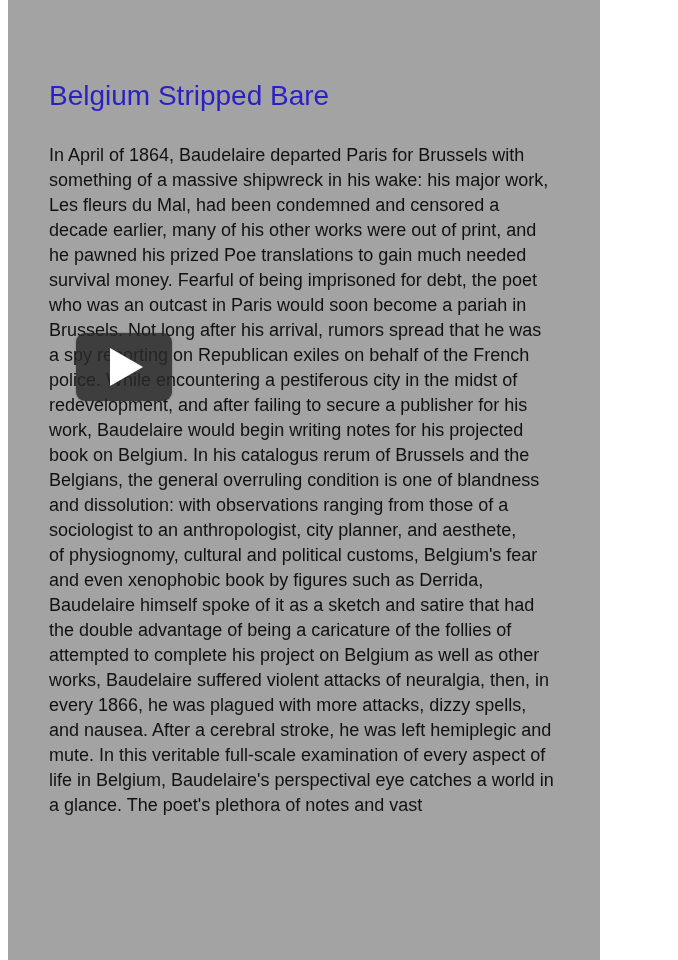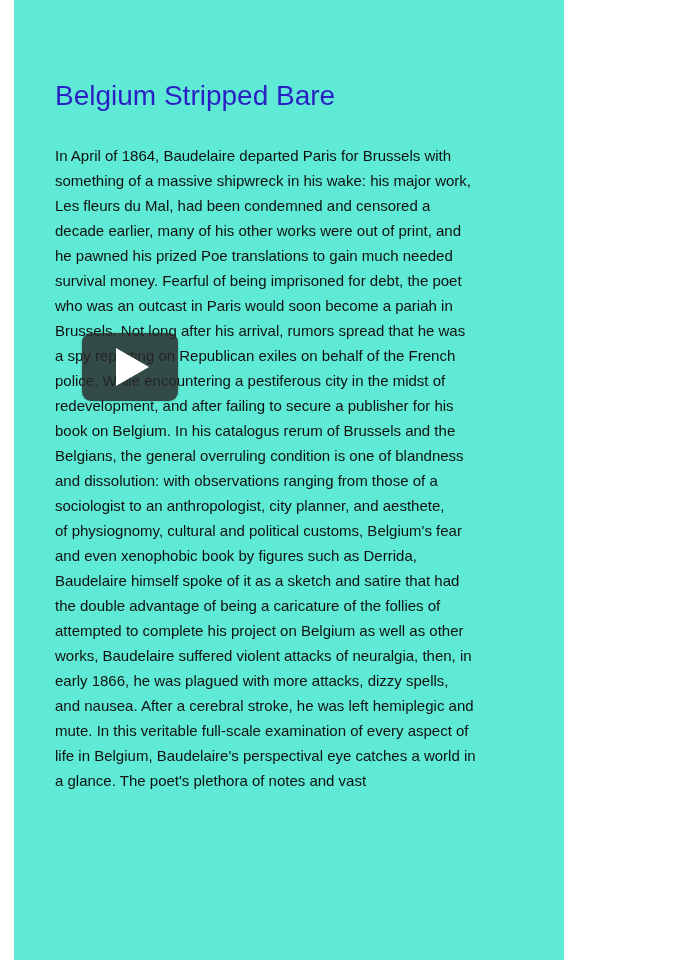--- a/index.html
+++ b/index.html
@@ -8,43 +8,43 @@
       background: #ffffff;
     }
     body {
       width: 678px;
       height: 960px;
       position: relative;
       overflow: hidden;
     }
     .page {
       position: absolute;
-      left: 14px; top: 0;
-      width: 550px; height: 960px;
-      background: #5eead4;
+      left: 8px; top: 0;
+      width: 592px; height: 960px;
+      background: #a3a3a3;
     }
     .title {
       position: absolute;
       left: 41px;
       top: 78px;
       margin: 0;
       font-family: "Liberation Sans", sans-serif;
       font-weight: normal;
       font-size: 28px;
       line-height: 36px;
       color: #2a1fc4;
       white-space: nowrap;
     }
     .body-text {
       position: absolute;
       left: 41px;
       top: 143px;
       margin: 0;
       font-family: "Liberation Sans", sans-serif;
-      font-size: 15px;
+      font-size: 18px;
       line-height: 25px;
       color: #111111;
     }
     .line {
       display: block;
       white-space: nowrap;
       height: 25px;
     }
     .play-button {
       position: absolute;
@@ -79,31 +79,32 @@
     <span class="line">something  of a massive shipwreck  in his wake: his major  work,</span>
     <span class="line">Les fleurs du  Mal, had been condemned  and censored a</span>
     <span class="line">decade earlier, many  of his other works were out of print,  and</span>
     <span class="line">he pawned  his prized  Poe translations to gain much  needed</span>
     <span class="line">survival money.  Fearful of being imprisoned  for debt, the poet</span>
     <span class="line">who was an outcast in Paris would  soon become  a pariah in</span>
     <span class="line">Brussels. Not long after his arrival,  rumors spread that he was</span>
     <span class="line">a spy reporting  on Republican  exiles on behalf of the French</span>
     <span class="line">police. While  encountering  a pestiferous city in the midst  of</span>
     <span class="line">redevelopment,  and after failing to secure a publisher  for his</span>
+    <span class="line">work, Baudelaire would  begin writing notes for his projected</span>
     <span class="line">book on Belgium.  In his catalogus rerum of Brussels and the</span>
     <span class="line">Belgians, the general overruling  condition is one of blandness</span>
     <span class="line">and dissolution:  with observations ranging  from those of a</span>
     <span class="line">sociologist to an anthropologist,  city planner,  and aesthete,</span>
     <span class="line">of physiognomy,  cultural and political customs, Belgium's  fear</span>
     <span class="line">and  even xenophobic  book by figures such as Derrida,</span>
     <span class="line">Baudelaire himself  spoke of it as a sketch and satire that had</span>
     <span class="line">the double  advantage of being  a caricature of the follies  of</span>
     <span class="line">attempted to complete  his project on Belgium  as well as other</span>
     <span class="line">works, Baudelaire suffered violent attacks of neuralgia, then,  in</span>
-    <span class="line">early 1866, he was plagued  with more  attacks, dizzy  spells,</span>
+    <span class="line">every 1866, he was plagued  with more  attacks, dizzy  spells,</span>
     <span class="line">and nausea. After a cerebral stroke, he was left hemiplegic  and</span>
     <span class="line">mute.  In this veritable full-scale  examination  of every aspect of</span>
     <span class="line">life in Belgium,  Baudelaire's perspectival eye catches a world in</span>
     <span class="line">a glance. The poet's plethora  of notes and vast</span>
   </div>
 
   <div class="play-button">
     <span class="play-icon"></span>
   </div>
 </div>

